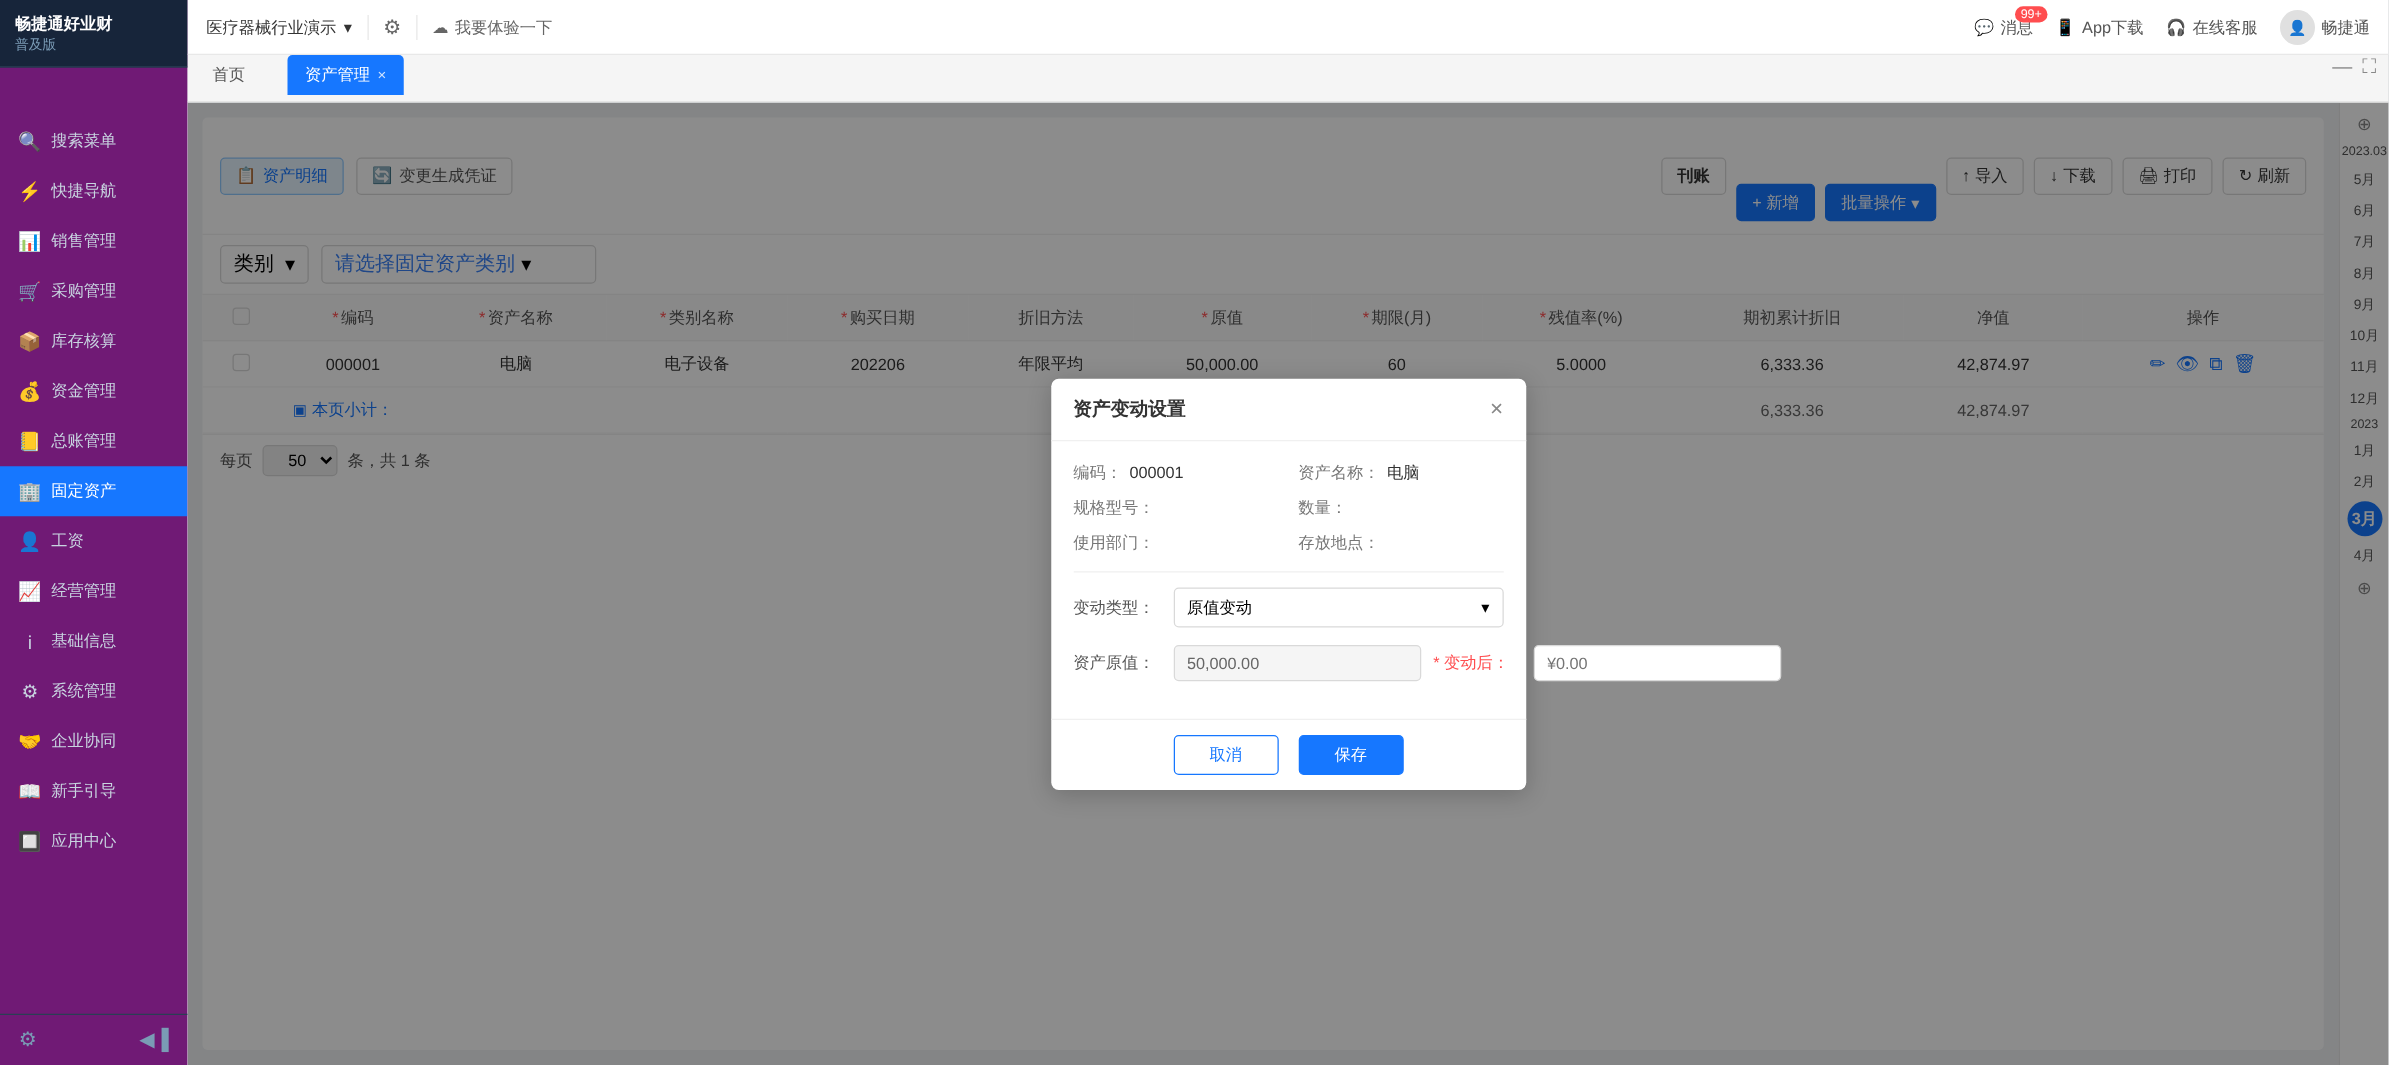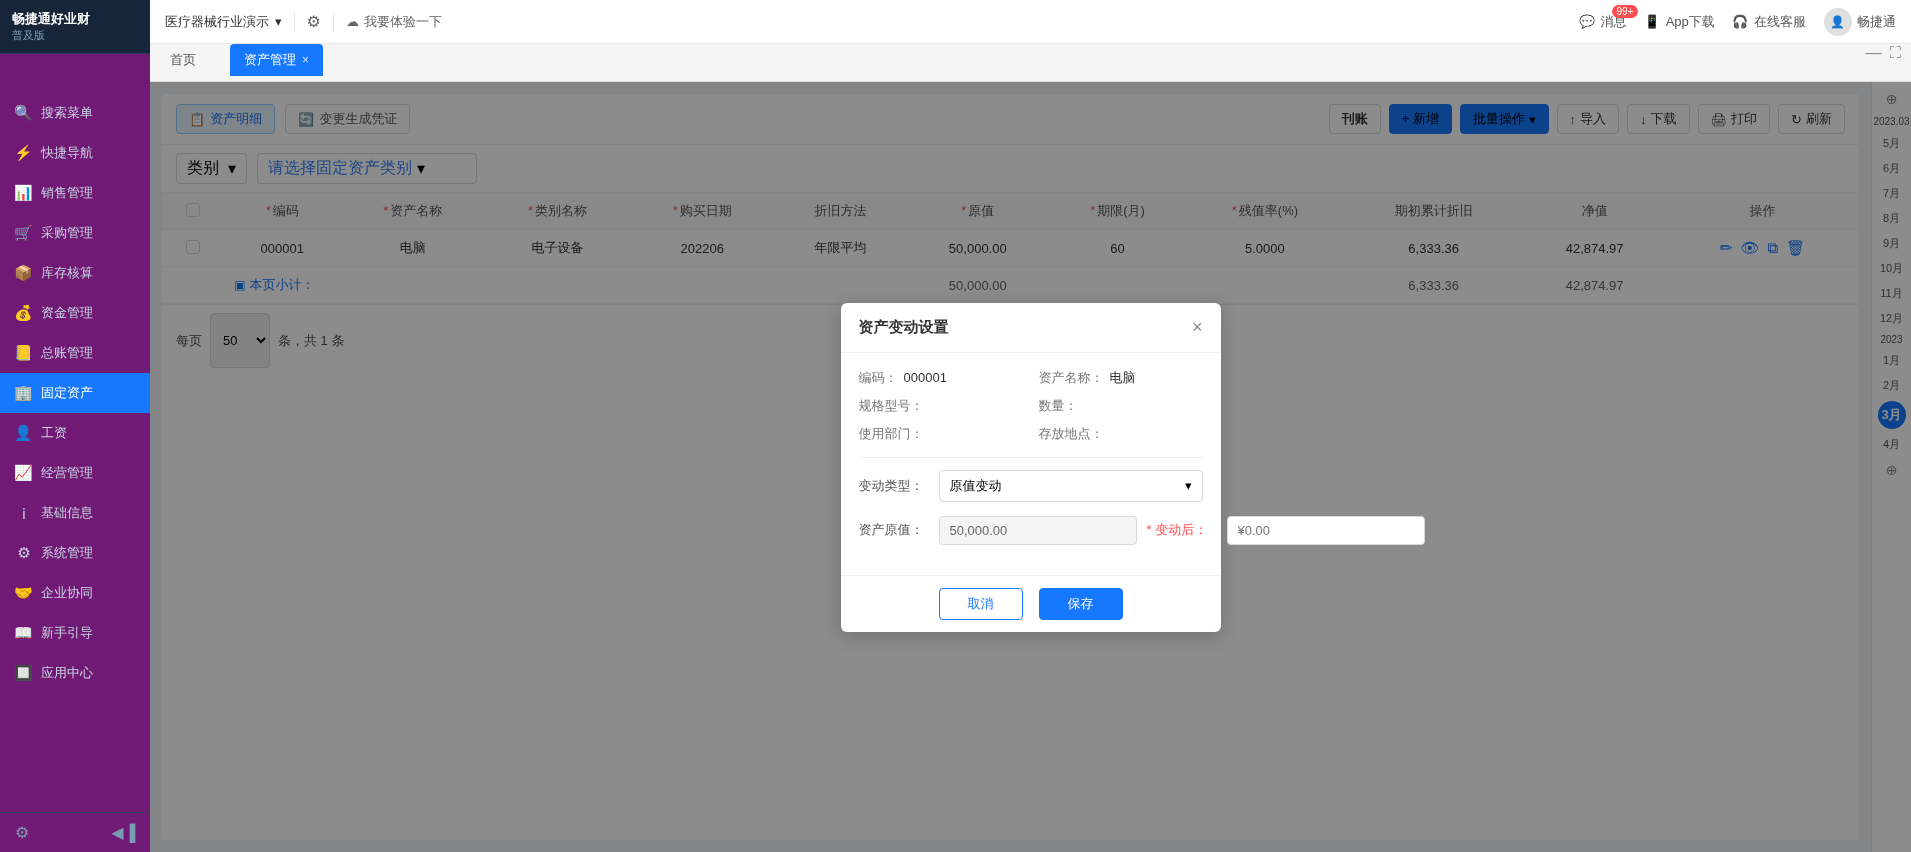--- a/index.html
+++ b/index.html
@@ -42,21 +42,21 @@
     .content-inner { flex: 1; padding: 12px; overflow: auto; background: #f0f2f5; }
 
     
     .asset-page { background: #fff; border-radius: 4px; min-height: 100%; }
     .asset-toolbar { padding: 10px 14px; display: flex; align-items: center; gap: 10px; border-bottom: 1px solid #f0f0f0; }
     .asset-tab-btn { display: flex; align-items: center; gap: 5px; padding: 5px 12px; border-radius: 4px; font-size: 13px; cursor: pointer; border: 1px solid transparent; }
     .asset-tab-btn.active { background: #e6f4ff; border-color: #91caff; color: #1677ff; }
     .asset-tab-btn.inactive { color: #555; border-color: #d9d9d9; }
     .asset-actions { margin-left: auto; display: flex; align-items: center; gap: 8px; }
     .btn { padding: 5px 12px; border-radius: 4px; font-size: 13px; cursor: pointer; border: 1px solid #d9d9d9; background: #fff; color: #333; display: flex; align-items: center; gap: 4px; }
-    .btn-primary { background: #1677ff; color: #000000; border-color: #1677ff; }
+    .btn-primary { background: #1677ff; color: #ffffff; border-color: #1677ff; margin-top: 43px; }
     .btn-default { background: #fff; color: #333; border: 1px solid #d9d9d9; }
     .btn-warning { background: #fff; border-color: #d9d9d9; color: #333; font-weight: bold; }
 
     
     .filter-bar { padding: 8px 14px; display: flex; align-items: center; gap: 10px; border-bottom: 1px solid #f0f0f0; }
     .filter-select { padding: 4px 10px; border: 1px solid #d9d9d9; border-radius: 4px; font-size: 16px; display: flex; align-items: center; gap: 5px; cursor: pointer; background: #fff; }
     .filter-select-wide { width: 220px; }
 
     
     .table-wrap { overflow-x: auto; }
@@ -66,21 +66,21 @@
     .required-star { color: #ff4d4f; margin-right: 2px; }
     .subtotal-row td { color: #666; font-size: 13px; }
     .subtotal-label { color: #1677ff; display: flex; align-items: center; gap: 4px; }
 
     
     .action-icons { display: flex; align-items: center; gap: 8px; justify-content: center; }
     .action-icon { color: #1677ff; cursor: pointer; font-size: 15px; }
 
     
     .pagination-bar { padding: 8px 14px; display: flex; align-items: center; gap: 8px; border-top: 1px solid #f0f0f0; font-size: 13px; color: #555; }
-    .page-size-select { padding: 18px 8px; border: 1px solid #d9d9d9; border-radius: 4px; font-size: 13px; }
+    .page-size-select { padding: 3px 8px; border: 1px solid #d9d9d9; border-radius: 4px; font-size: 13px; text-align: right; }
 
     
     .right-panel { width: 40px; background: #fff; border-left: 1px solid #e8e8e8; display: flex; flex-direction: column; align-items: center; padding: 5px 0; gap: 2px; font-size: 12px; overflow: hidden; }
     .rp-header { font-size: 11px; color: #555; padding: 3px 0; text-align: center; writing-mode: horizontal-tb; }
     .rp-month { padding: 4px 2px; text-align: center; cursor: pointer; color: #555; font-size: 11px; width: 100%; }
     .rp-date-circle { width: 28px; height: 28px; border-radius: 50%; background: #1677ff; color: #fff; display: flex; align-items: center; justify-content: center; font-size: 13px; font-weight: bold; }
     .rp-icon { color: #888; font-size: 14px; cursor: pointer; padding: 4px; }
 
     
     .modal-overlay { position: absolute; top: 0; left: 0; right: 0; bottom: 0; background: rgba(0,0,0,0.45); display: flex; align-items: center; justify-content: center; z-index: 100; }

